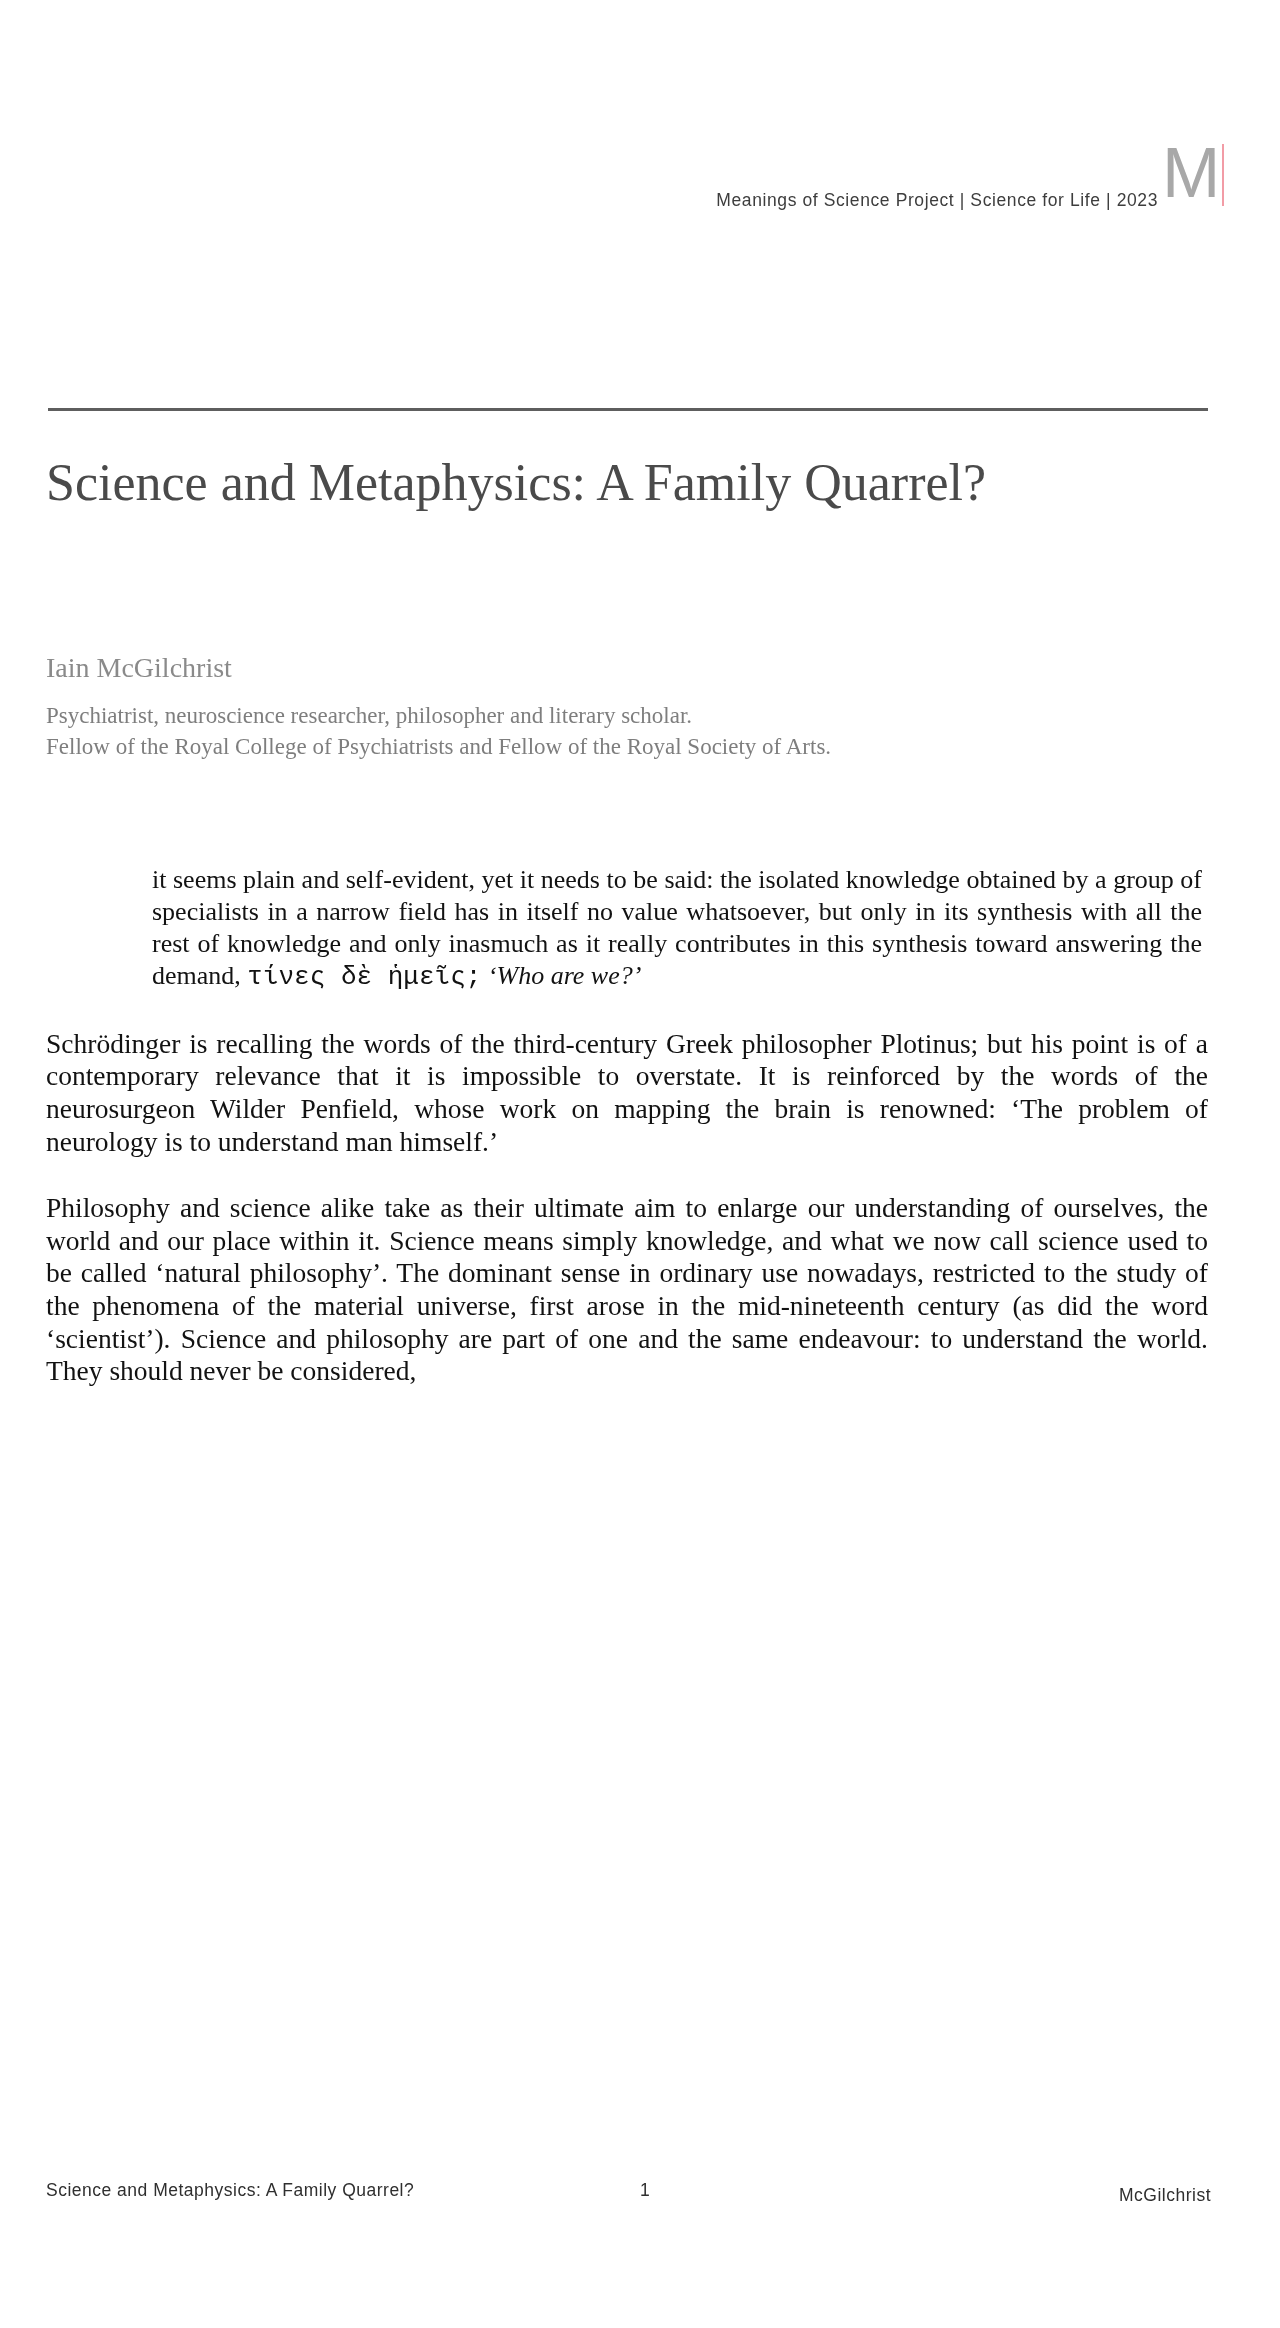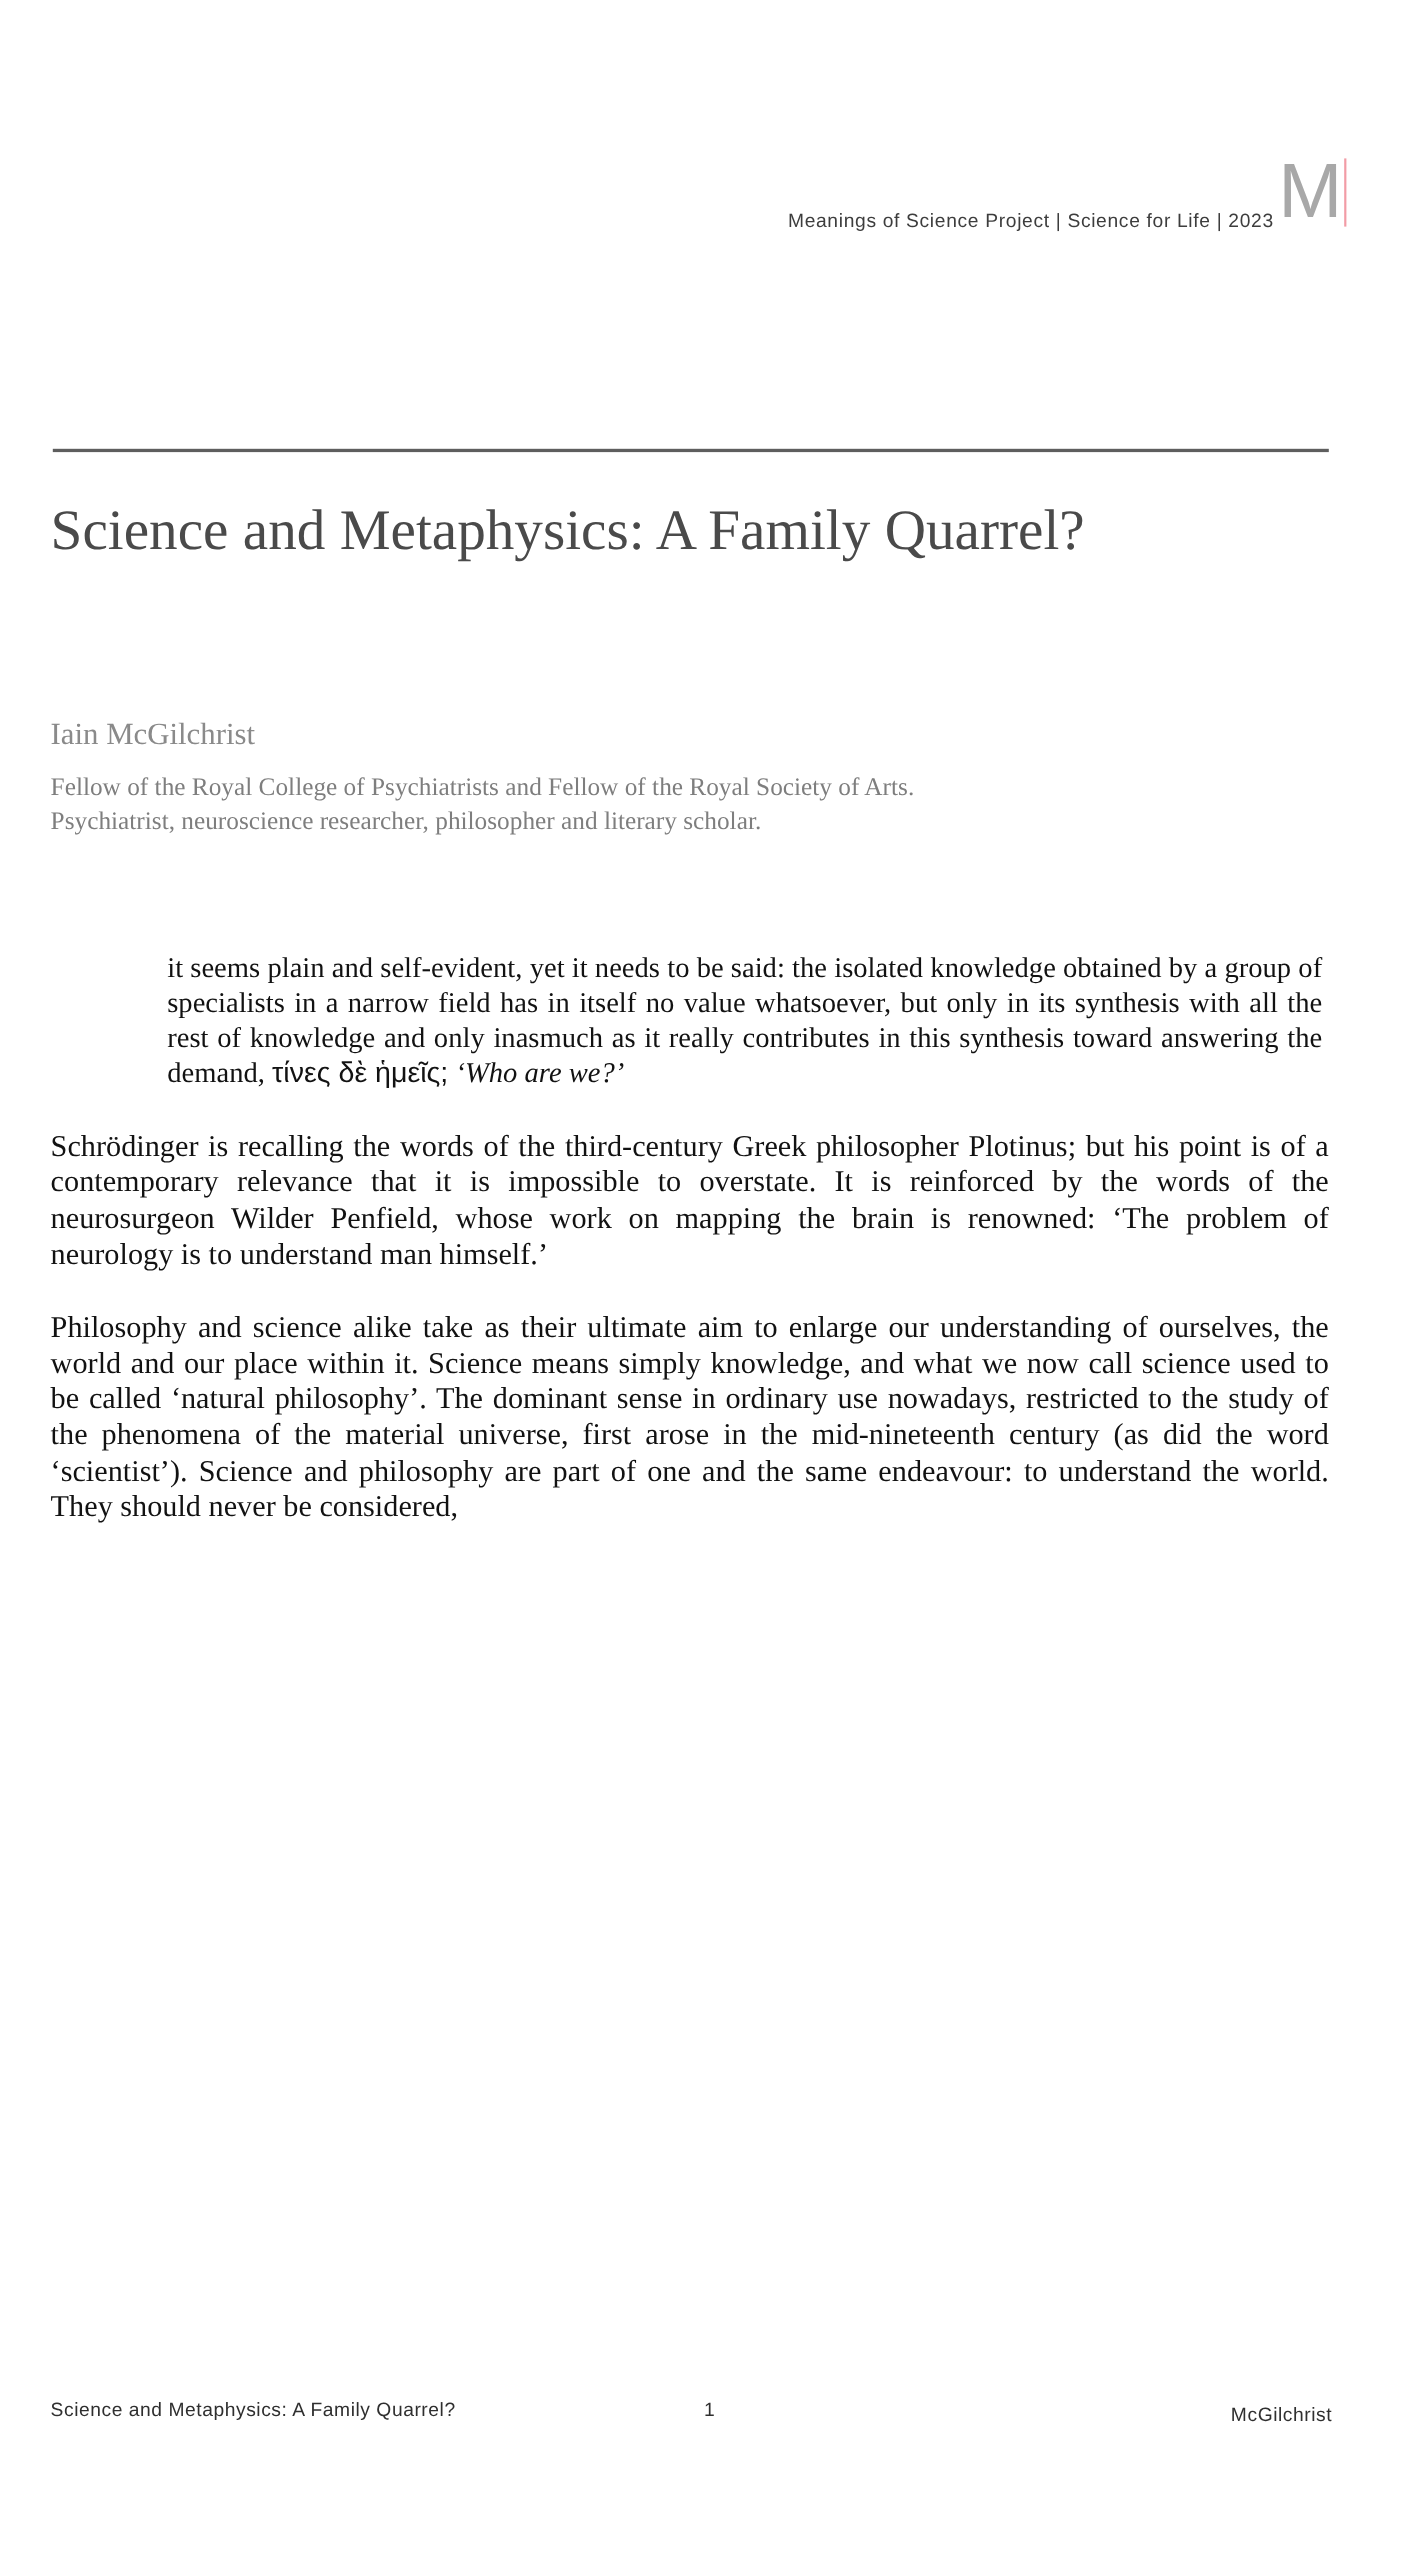--- a/index.html
+++ b/index.html
@@ -132,21 +132,21 @@
     border: 0;
     margin-left: 106px;
     width: 1050px;
     font-size: 26px;
     line-height: 1.23;
     color: #121212;
     text-align: justify;
     text-justify: inter-word;
   }
   blockquote.quote .greek {
-    font-family: Liberation Sans, sans-serif;
+    font-family: Liberation Mono, monospace;
   }
   blockquote.quote .attrib {
     font-style: italic;
   }
 
   
   .footer {
     position: absolute;
     bottom: 118px;
     left: 46px;
@@ -189,22 +189,22 @@
     </div>
   </div>
 
   <div class="title-rule"></div>
 
   <h1 class="title">Science and Metaphysics: A Family Quarrel?</h1>
 
   <div class="author">Iain McGilchrist</div>
 
   <div class="bio">
+    <span class="bio-line">Psychiatrist, neuroscience researcher, philosopher and literary scholar.</span>
     <span class="bio-line">Fellow of the Royal College of Psychiatrists and Fellow of the Royal Society of Arts.</span>
-    <span class="bio-line">Psychiatrist, neuroscience researcher, philosopher and literary scholar.</span>
   </div>
 
   <div class="body-area">
 
 
     <blockquote class="quote"><span>it seems plain and self-evident, yet it needs to be said: the isolated knowledge obtained by a group of specialists in a narrow field has in itself no value whatsoever, but only in its synthesis with all the rest of knowledge and only inasmuch as it really contributes in this synthesis toward answering the demand, </span><span class="greek">τίνες δὲ ἡμεῖς;</span><span class="attrib"> ‘Who are we?’</span></blockquote>
 
     <p class="para">Schrödinger is recalling the words of the third-century Greek philosopher Plotinus; but his point is of a contemporary relevance that it is impossible to overstate. It is reinforced by the words of the neurosurgeon Wilder Penfield, whose work on mapping the brain is renowned: ‘The problem of neurology is to understand man himself.’</p>
 
     <p class="para">Philosophy and science alike take as their ultimate aim to enlarge our understanding of ourselves, the world and our place within it.  Science means simply knowledge, and what we now call science used to be called ‘natural philosophy’.  The dominant sense in ordinary use nowadays, restricted to the study of the phenomena of the material universe, first arose in the mid-nineteenth century (as did the word ‘scientist’).  Science and philosophy are part of one and the same endeavour: to understand the world.  They should never be considered,</p>

